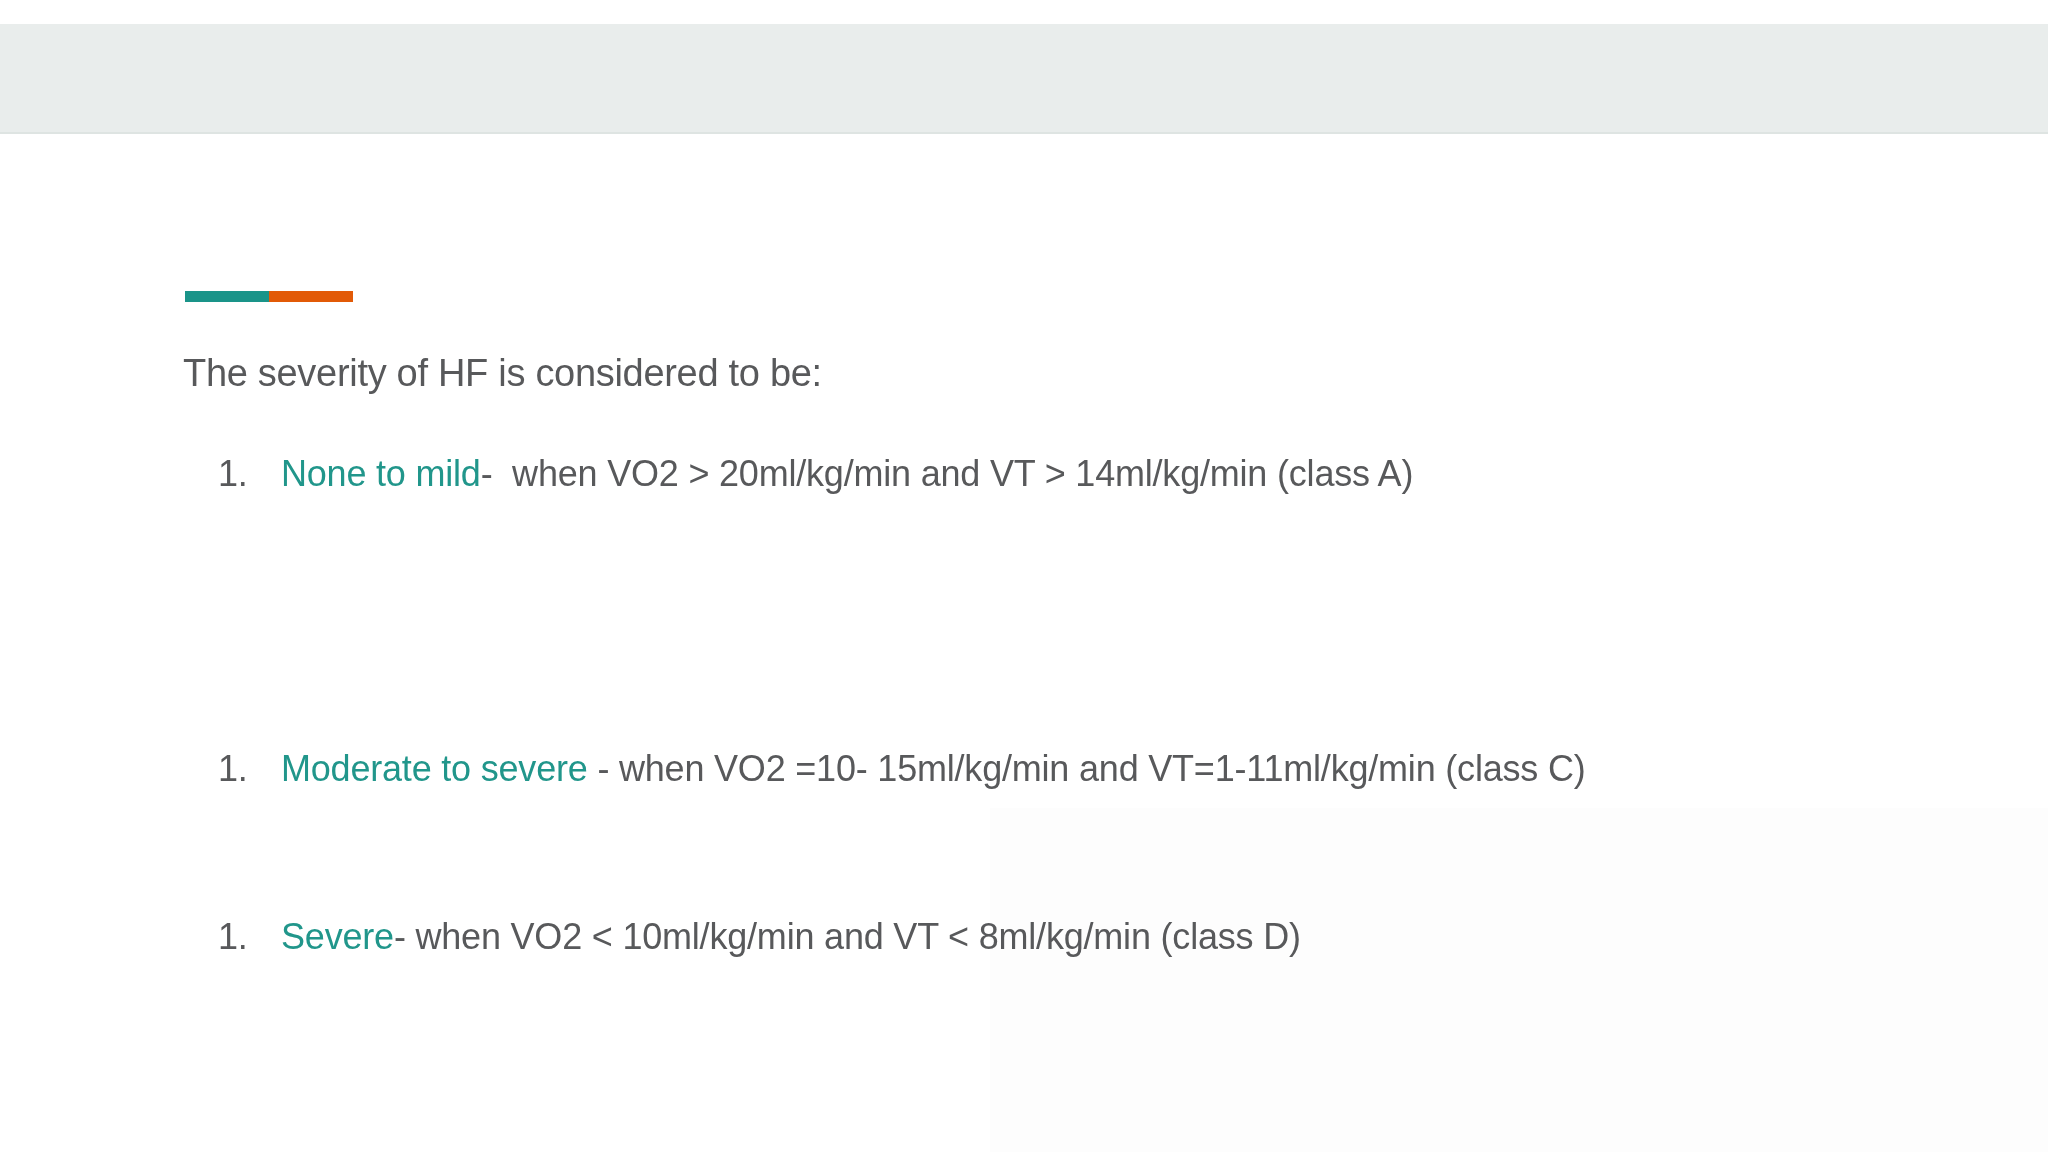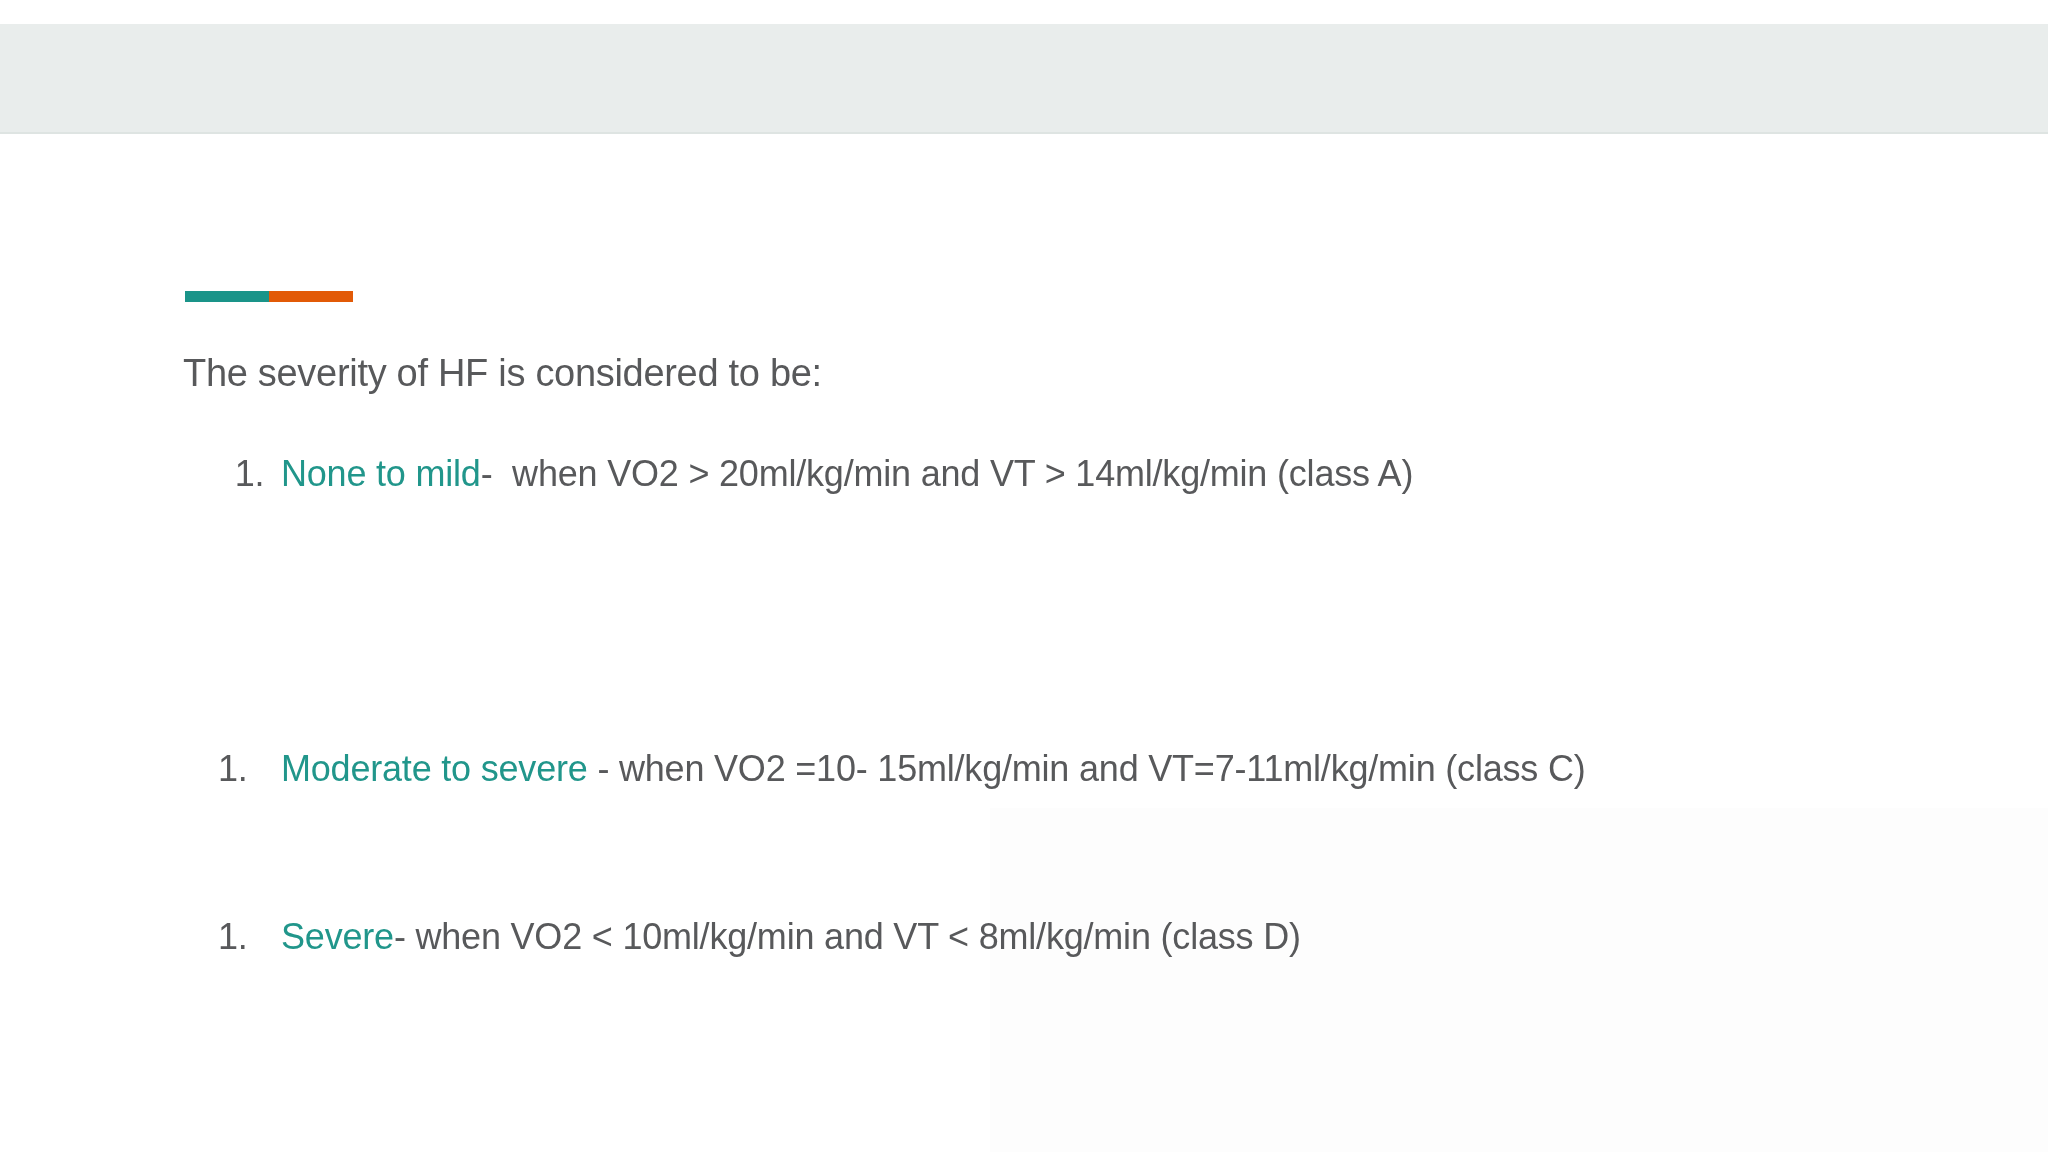--- a/index.html
+++ b/index.html
@@ -66,21 +66,21 @@
     color: #58595B;
   }
   .severity-label {
     color: #21968B;
     white-space: pre-wrap;
   }
   .item-description {
     color: #58595B;
     white-space: pre-wrap;
   }
-  .row-1 { top: 428px; text-align: center; }
+  .row-1 { top: 428px; }
   .row-2 { top: 575px; }
   .row-3 { top: 723px; }
   .row-4 { top: 891px; }
   .subtle-shade-region {
     position: absolute;
     left: 990px;
     top: 784px;
     width: 1058px;
     height: 368px;
     background: rgba(120, 130, 128, 0.015);
@@ -99,21 +99,21 @@
   </div>
 
   <div class="slide-title">The severity of HF is considered to be:</div>
 
   <div class="list-item row-1">
     <span class="item-number">1.</span><span class="severity-label">None to mild</span><span class="item-description">-  when VO2 &gt; 20ml/kg/min and VT &gt; 14ml/kg/min (class A)</span>
   </div>
 
 
   <div class="list-item row-3">
-    <span class="item-number">1.</span><span class="severity-label">Moderate to severe</span><span class="item-description"> - when VO2 =10- 15ml/kg/min and VT=7-11ml/kg/min (class C)</span>
+    <span class="item-number">1.</span><span class="severity-label">Moderate to severe</span><span class="item-description"> - when VO2 =10- 15ml/kg/min and VT=1-11ml/kg/min (class C)</span>
   </div>
 
   <div class="list-item row-4">
     <span class="item-number">1.</span><span class="severity-label">Severe</span><span class="item-description">- when VO2 &lt; 10ml/kg/min and VT &lt; 8ml/kg/min (class D)</span>
   </div>
 
   <div class="subtle-shade-region"></div>
 
 </div>
 

